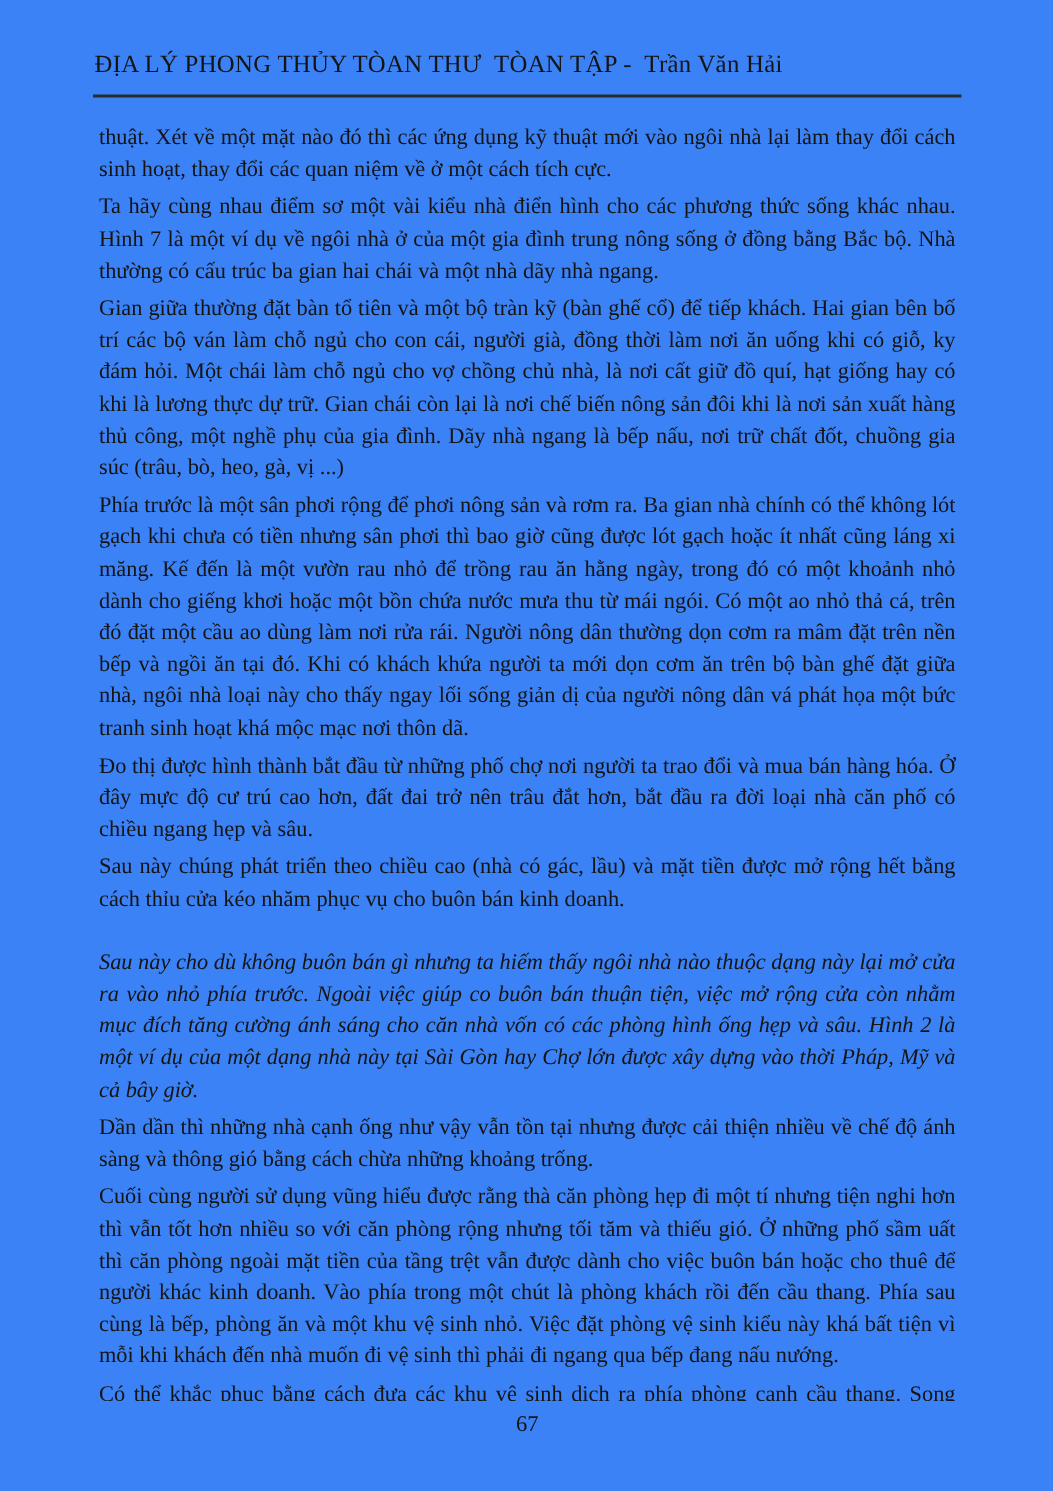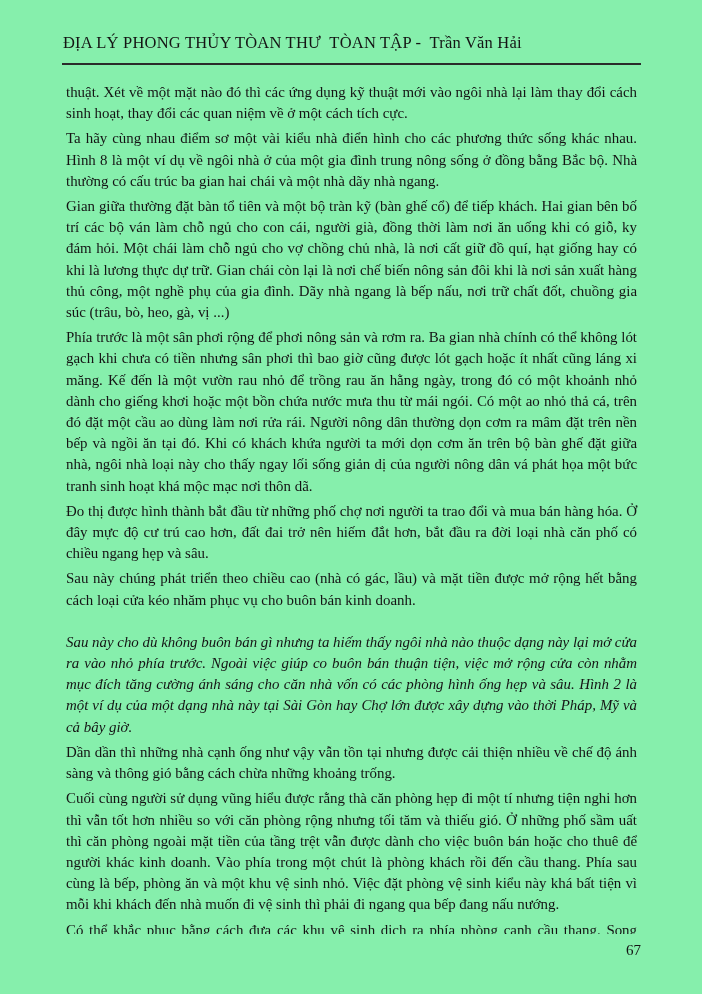--- a/index.html
+++ b/index.html
@@ -5,21 +5,21 @@
   html, body {
     margin: 0;
     padding: 0;
     background: #e8e8e8;
   }
   .page {
     position: relative;
     width: 702px;
     height: 994px;
     margin: 0 auto;
-    background: #86efac;
+    background: #3b82f6;
     box-sizing: border-box;
     padding: 28px 61px 34px 62px;
     display: flex;
     flex-direction: column;
     font-family: "Liberation Serif", "DejaVu Serif", serif;
     color: #141414;
   }
   .header-title {
     font-size: 16.5px;
     line-height: 22px;
@@ -42,42 +42,42 @@
   }
   .content p {
     margin: 4px;
   }
   .content p.gap-before {
     margin-top: 21px;
     font-style: italic;
   }
   .footer {
     flex: 0 0 auto;
-    text-align: right;
+    text-align: center;
     font-size: 15px;
     line-height: 20px;
     padding-top: 6px;
   }
 </style>
 </head>
 <body>
 
 <div class="page">
   <header>
     <div class="header-title">ĐỊA LÝ PHONG THỦY TÒAN THƯ  TÒAN TẬP -  Trần Văn Hải</div>
     <div class="header-rule"></div>
   </header>
 
   <main class="content">
     <p>thuật. Xét về một mặt nào đó thì các ứng dụng kỹ thuật mới vào ngôi nhà lại làm thay đổi cách sinh hoạt, thay đổi các quan niệm về ở một cách tích cực.</p>
-    <p>Ta hãy cùng nhau điểm sơ một vài kiểu nhà điển hình cho các phương thức sống khác nhau. Hình 8 là một ví dụ về ngôi nhà ở của một gia đình trung nông sống ở đồng bằng Bắc bộ. Nhà thường có cấu trúc ba gian hai chái và một nhà dãy nhà ngang.</p>
+    <p>Ta hãy cùng nhau điểm sơ một vài kiểu nhà điển hình cho các phương thức sống khác nhau. Hình 7 là một ví dụ về ngôi nhà ở của một gia đình trung nông sống ở đồng bằng Bắc bộ. Nhà thường có cấu trúc ba gian hai chái và một nhà dãy nhà ngang.</p>
     <p>Gian giữa thường đặt bàn tổ tiên và một bộ tràn kỹ (bàn ghế cổ) để tiếp khách. Hai gian bên bố trí các bộ ván làm chỗ ngủ cho con cái, người già, đồng thời làm nơi ăn uống khi có giỗ, ky đám hỏi. Một chái làm chỗ ngủ cho vợ chồng chủ nhà, là nơi cất giữ đồ quí, hạt giống hay có khi là lương thực dự trữ. Gian chái còn lại là nơi chế biến nông sản đôi khi là nơi sản xuất hàng thủ công, một nghề phụ của gia đình. Dãy nhà ngang là bếp nấu, nơi trữ chất đốt, chuồng gia súc (trâu, bò, heo, gà, vị ...)</p>
     <p>Phía trước là một sân phơi rộng để phơi nông sản và rơm ra. Ba gian nhà chính có thể không lót gạch khi chưa có tiền nhưng sân phơi thì bao giờ cũng được lót gạch hoặc ít nhất cũng láng xi măng. Kế đến là một vườn rau nhỏ để trồng rau ăn hằng ngày, trong đó có một khoảnh nhỏ dành cho giếng khơi hoặc một bồn chứa nước mưa thu từ mái ngói. Có một ao nhỏ thả cá, trên đó đặt một cầu ao dùng làm nơi rửa rái. Người nông dân thường dọn cơm ra mâm đặt trên nền bếp và ngồi ăn tại đó. Khi có khách khứa người ta mới dọn cơm ăn trên bộ bàn ghế đặt giữa nhà, ngôi nhà loại này cho thấy ngay lối sống giản dị của người nông dân vá phát họa một bức tranh sinh hoạt khá mộc mạc nơi thôn dã.</p>
-    <p>Đo thị được hình thành bắt đầu từ những phố chợ nơi người ta trao đổi và mua bán hàng hóa. Ở đây mực độ cư trú cao hơn, đất đai trở nên hiếm đắt hơn, bắt đầu ra đời loại nhà căn phố có chiều ngang hẹp và sâu.</p>
-    <p>Sau này chúng phát triển theo chiều cao (nhà có gác, lầu) và mặt tiền được mở rộng hết bằng cách loại cửa kéo nhăm phục vụ cho buôn bán kinh doanh.</p>
+    <p>Đo thị được hình thành bắt đầu từ những phố chợ nơi người ta trao đổi và mua bán hàng hóa. Ở đây mực độ cư trú cao hơn, đất đai trở nên trâu đắt hơn, bắt đầu ra đời loại nhà căn phố có chiều ngang hẹp và sâu.</p>
+    <p>Sau này chúng phát triển theo chiều cao (nhà có gác, lầu) và mặt tiền được mở rộng hết bằng cách thỉu cửa kéo nhăm phục vụ cho buôn bán kinh doanh.</p>
     <p class="gap-before">Sau này cho dù không buôn bán gì nhưng ta hiếm thấy ngôi nhà nào thuộc dạng này lại mở cửa ra vào nhỏ phía trước. Ngoài việc giúp co buôn bán thuận tiện, việc mở rộng cửa còn nhằm mục đích tăng cường ánh sáng cho căn nhà vốn có các phòng hình ống hẹp và sâu. Hình 2 là một ví dụ của một dạng nhà này tại Sài Gòn hay Chợ lớn được xây dựng vào thời Pháp, Mỹ và cả bây giờ.</p>
     <p>Dần dần thì những nhà cạnh ống như vậy vẫn tồn tại nhưng được cải thiện nhiều về chế độ ánh sàng và thông gió bằng cách chừa những khoảng trống.</p>
     <p>Cuối cùng người sử dụng vũng hiểu được rằng thà căn phòng hẹp đi một tí nhưng tiện nghi hơn thì vẫn tốt hơn nhiều so với căn phòng rộng nhưng tối tăm và thiếu gió. Ở những phố sầm uất thì căn phòng ngoài mặt tiền của tầng trệt vẫn được dành cho việc buôn bán hoặc cho thuê để người khác kinh doanh. Vào phía trong một chút là phòng khách rồi đến cầu thang. Phía sau cùng là bếp, phòng ăn và một khu vệ sinh nhỏ. Việc đặt phòng vệ sinh kiểu này khá bất tiện vì mỗi khi khách đến nhà muốn đi vệ sinh thì phải đi ngang qua bếp đang nấu nướng.</p>
     <p>Có thể khắc phục bằng cách đưa các khu vệ sinh dịch ra phía phòng cạnh cầu thang. Song không ít người lại có ấn tượng về khu vệ sinh xấu xí bẩn thỉu, gây mùi hôi nên họ vẫn chấp nhận bất tiện kể trên.</p>
 
   </main>
 
   <footer class="footer">
     <span>67</span>
   </footer>

